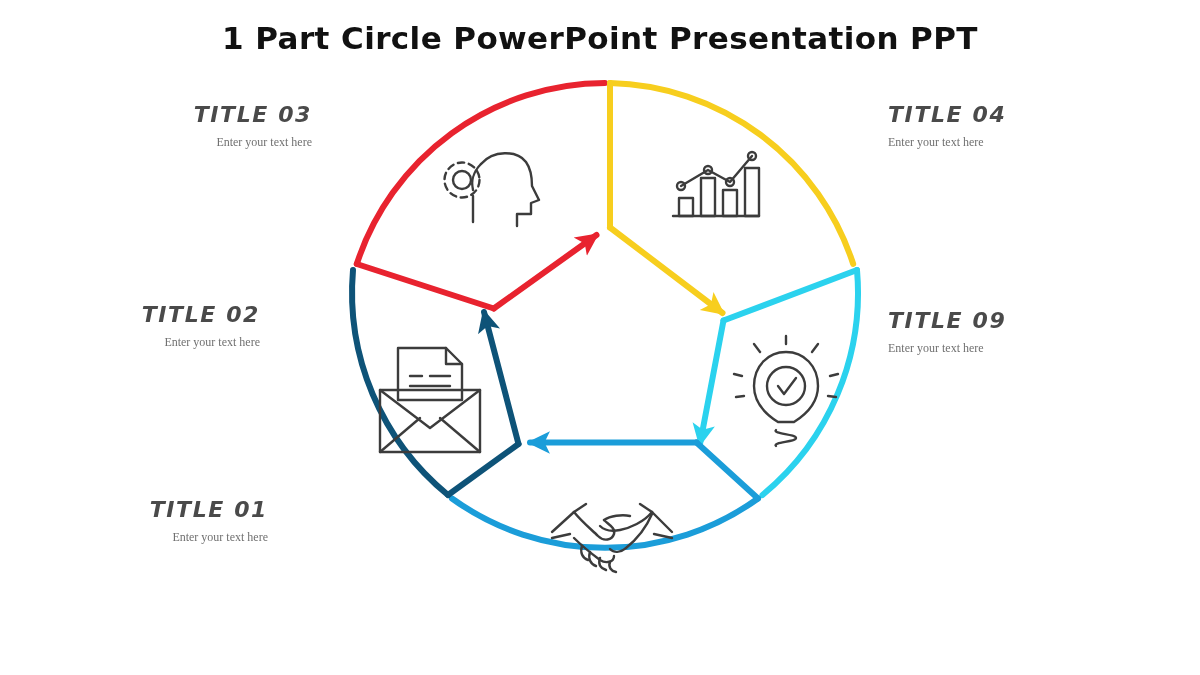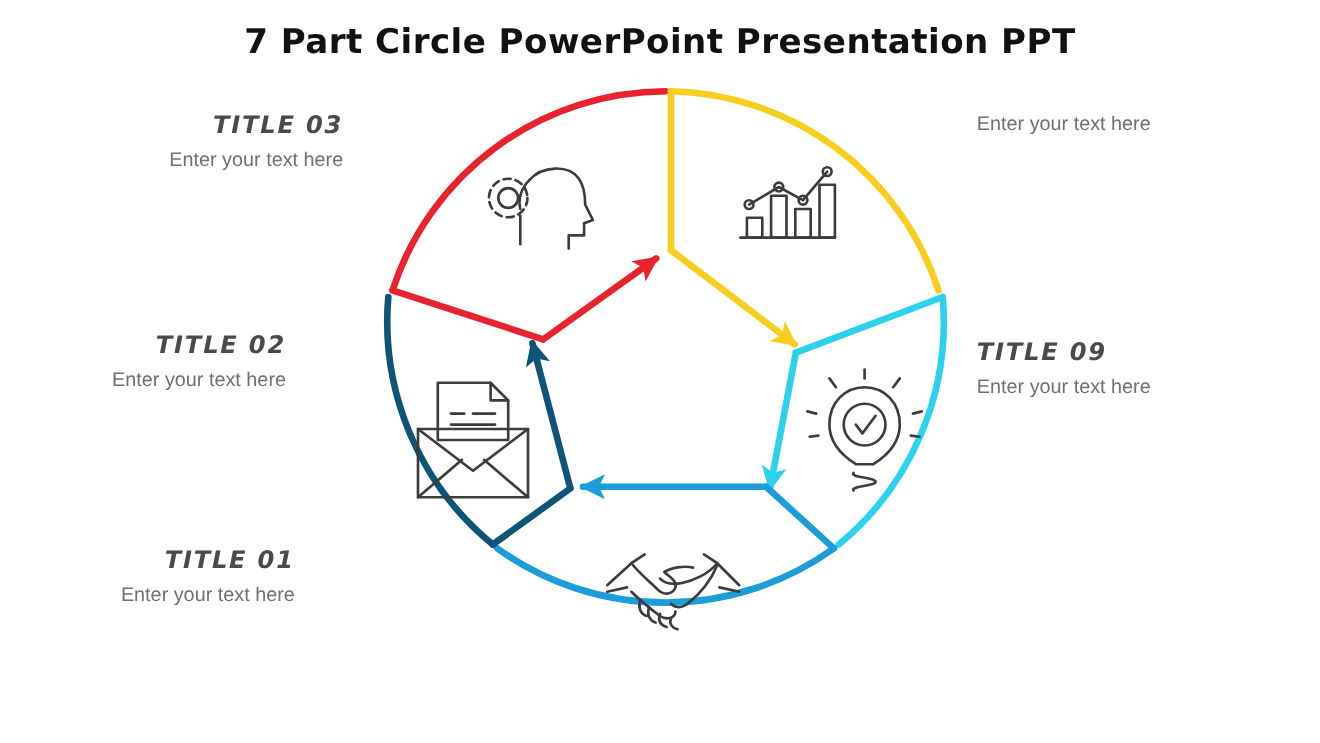--- a/index.html
+++ b/index.html
@@ -46,22 +46,22 @@
     font-family: "DejaVu Sans", sans-serif;
     font-weight: bold;
     font-size: 22px;
     letter-spacing: 1.6px;
     color: #4a4a4a;
     margin: 0 0 8px 0;
     white-space: nowrap;
     font-style: italic;
   }
   .label-sub {
-    font-family: Liberation Sans, sans-serif;
-    font-size: 18px;
+    font-family: Liberation Serif, serif;
+    font-size: 12px;
     color: #707070;
     margin: 0;
     white-space: nowrap;
   }
 
   .align-right { text-align: right; }
   .align-left  { text-align: left; }
 
   
   #label-03 { left: 12px;  top: 102px; }
@@ -79,38 +79,39 @@
   }
   #wheel svg { display: block; }
 
   .icon-layer { pointer-events: none; }
 </style>
 </head>
 <body>
 
 <div id="slide">
 
-  <div id="slide-title">7 Part Circle PowerPoint Presentation PPT</div>
+  <div id="slide-title">1 Part Circle PowerPoint Presentation PPT</div>
 
   <div class="label-block align-right" id="label-03">
     <p class="label-title">TITLE  03</p>
     <p class="label-sub">Enter your text here</p>
   </div>
 
   <div class="label-block align-right" id="label-02">
     <p class="label-title">TITLE  02</p>
     <p class="label-sub">Enter your text here</p>
   </div>
 
   <div class="label-block align-right" id="label-01">
     <p class="label-title">TITLE  01</p>
     <p class="label-sub">Enter your text here</p>
   </div>
 
   <div class="label-block align-left" id="label-04">
+    <p class="label-title">TITLE  04</p>
     <p class="label-sub">Enter your text here</p>
   </div>
 
   <div class="label-block align-left" id="label-05">
     <p class="label-title">TITLE  09</p>
     <p class="label-sub">Enter your text here</p>
   </div>
 
   <div id="wheel">
     <svg width="560" height="590" viewBox="0 0 560 590" xmlns="http://www.w3.org/2000/svg">

